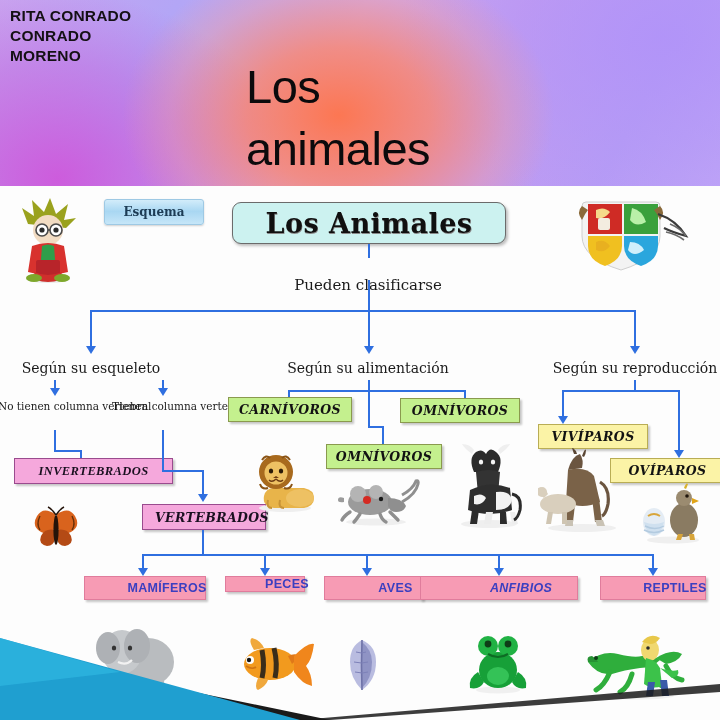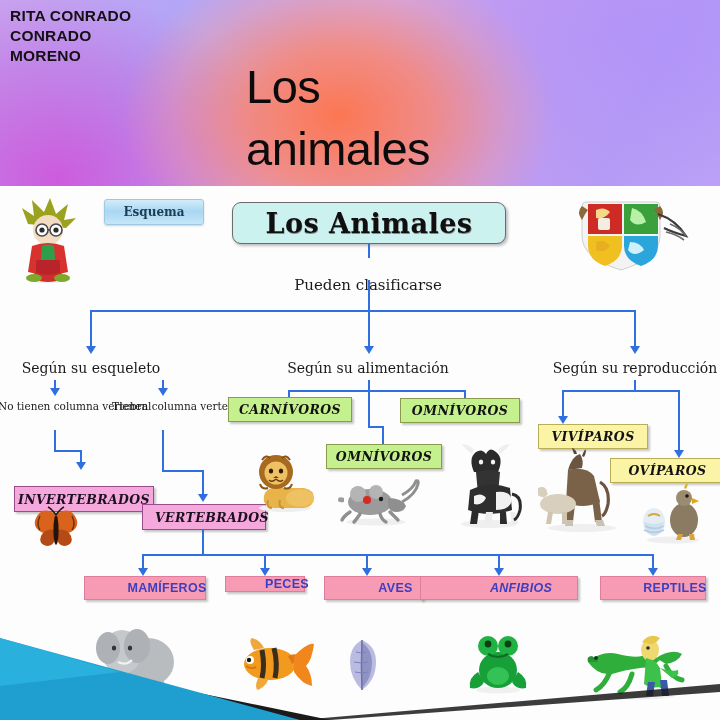--- a/index.html
+++ b/index.html
@@ -257,21 +257,21 @@
     <div class="arrow-d" style="left:158px; top:202px;"></div>
 
     <div class="plain-label" style="left:-2px; top:214px; width:112px; font-size:10.5px; line-height:13px;">No tienen columna vertebral</div>
     <div class="plain-label" style="left:112px; top:214px; width:100px; font-size:10.5px; line-height:13px;">Tienen columna vertebral</div>
 
     <div class="ln ln-v" style="left:54px; top:244px; height:22px;"></div>
     <div class="ln ln-h" style="left:54px; top:264px; width:28px;"></div>
     <div class="ln ln-v" style="left:80px; top:264px; height:14px;"></div>
     <div class="arrow-d" style="left:76px; top:276px;"></div>
 
-    <div class="box box-pink" style="left:14px; top:300px; width:140px; height:26px;">INVERTEBRADOS</div>
+    <div class="box box-pink" style="left:14px; top:272px; width:159px; height:26px;font-family:Liberation Serif, serif;">INVERTEBRADOS</div>
 
     <svg class="art" style="left:32px; top:320px;" width="48" height="44" viewBox="0 0 48 44">
       <path d="M23 8 q-12 -8 -18 2 q-6 10 4 16 q8 4 14 -4 Z" fill="#d9631d"></path>
       <path d="M25 8 q12 -8 18 2 q6 10 -4 16 q-8 4 -14 -4 Z" fill="#d9631d"></path>
       <path d="M23 24 q-10 -2 -14 6 q-3 8 6 10 q7 0 8 -8 Z" fill="#b44a15"></path>
       <path d="M25 24 q10 -2 14 6 q3 8 -6 10 q-7 0 -8 -8 Z" fill="#b44a15"></path>
       <path d="M8 10 q-4 8 0 14 M40 10 q4 8 0 14" stroke="#6a3008" stroke-width="1.4" fill="none"></path>
       <ellipse cx="24" cy="24" rx="2.6" ry="15" fill="#241309"></ellipse>
       <path d="M24 9 q-4 -6 -8 -8 M24 9 q4 -6 8 -8" stroke="#241309" stroke-width="1.4" fill="none"></path>
     </svg>

